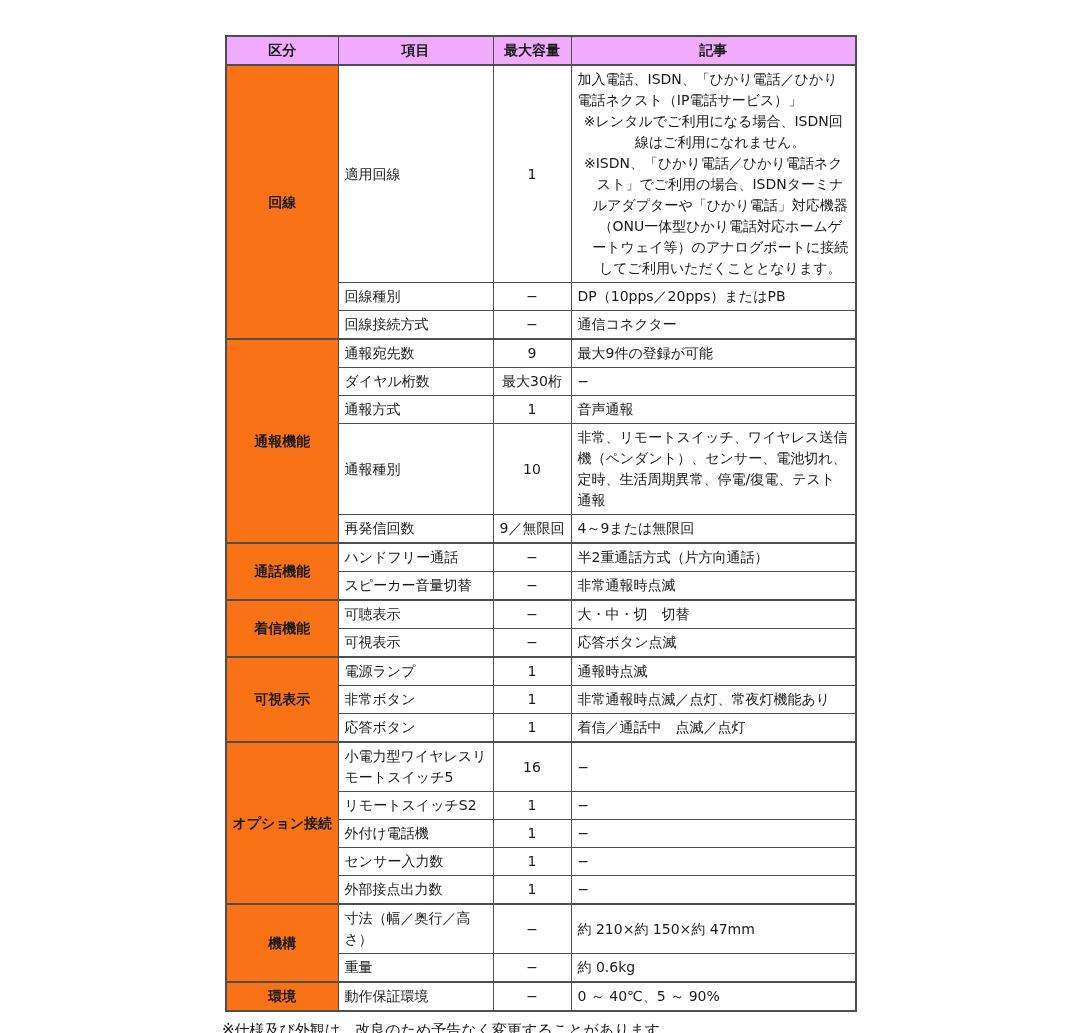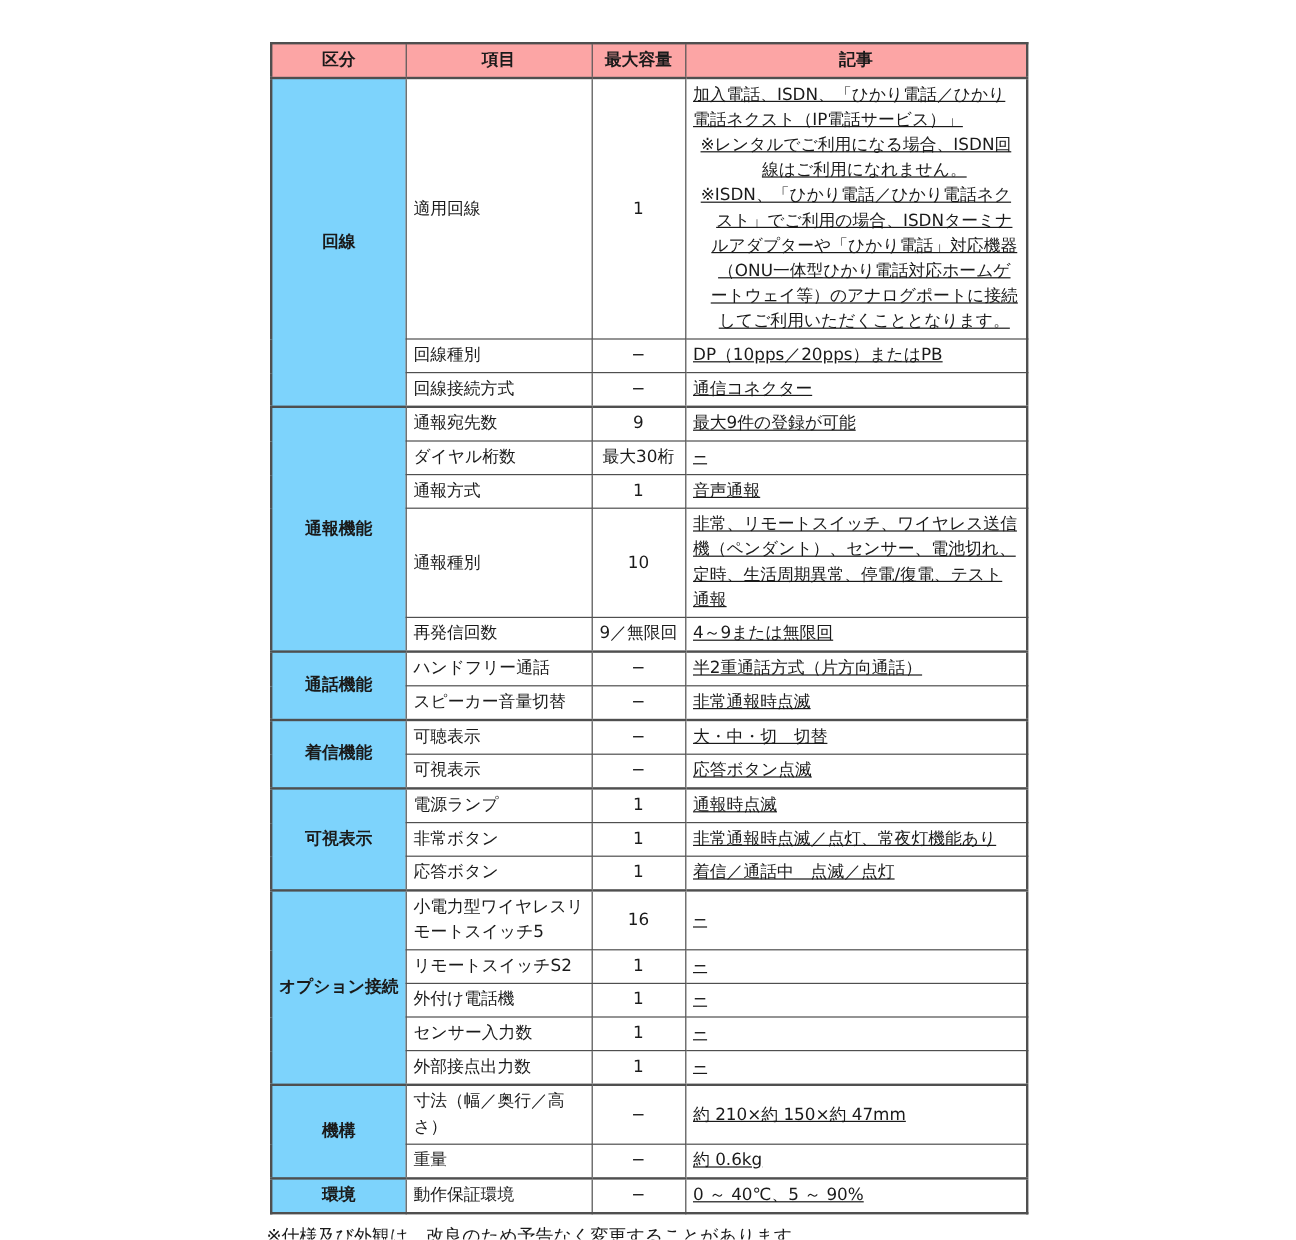--- a/index.html
+++ b/index.html
@@ -5,25 +5,25 @@
   html,body{margin:0;padding:0;background:#ffffff;}
   body{width:1080px;height:1033px;position:relative;
        font-family:"DejaVu Sans","Liberation Sans",sans-serif;color:#1a1a1a;}
   .wrap{position:absolute;left:225px;top:35px;width:632px;}
   table.spec{border-collapse:collapse;width:630px;table-layout:fixed;
              border:2px solid #4f4f4f;}
   col.c-cat{width:112px;} col.c-item{width:155px;}
   col.c-cap{width:78px;}  col.c-note{width:285px;}
   th,td{border:1px solid #4f4f4f;font-size:14px;line-height:21px;
         padding:3px 6px;vertical-align:middle;word-break:break-all;}
-  th{background:#fca5a5;font-weight:bold;text-align:center;height:21px;padding:3px 2px;}
-  td.cat{background:#7dd3fc;font-weight:bold;text-align:center;padding:3px 2px;}
+  th{background:#f0abfc;font-weight:bold;text-align:center;height:21px;padding:3px 2px;}
+  td.cat{background:#f97316;font-weight:bold;text-align:center;padding:3px 2px;}
   td.item{text-align:left;height:21px;}
   td.cap{text-align:center;padding:3px 1px;white-space:nowrap;}
-  td.note{text-align:left;text-decoration:underline;}
+  td.note{text-align:left;}
   tr.g-start td{border-top:2px solid #4f4f4f;}
   .np{margin:0;}
   .np.hang{padding-left:1em;text-indent:-1em;text-align:center;}
   .footnote{margin-top:9px;font-size:15px;margin-left:-3px;}
 </style>
 </head>
 <body>
 
 <div class="wrap">
   <table class="spec">

